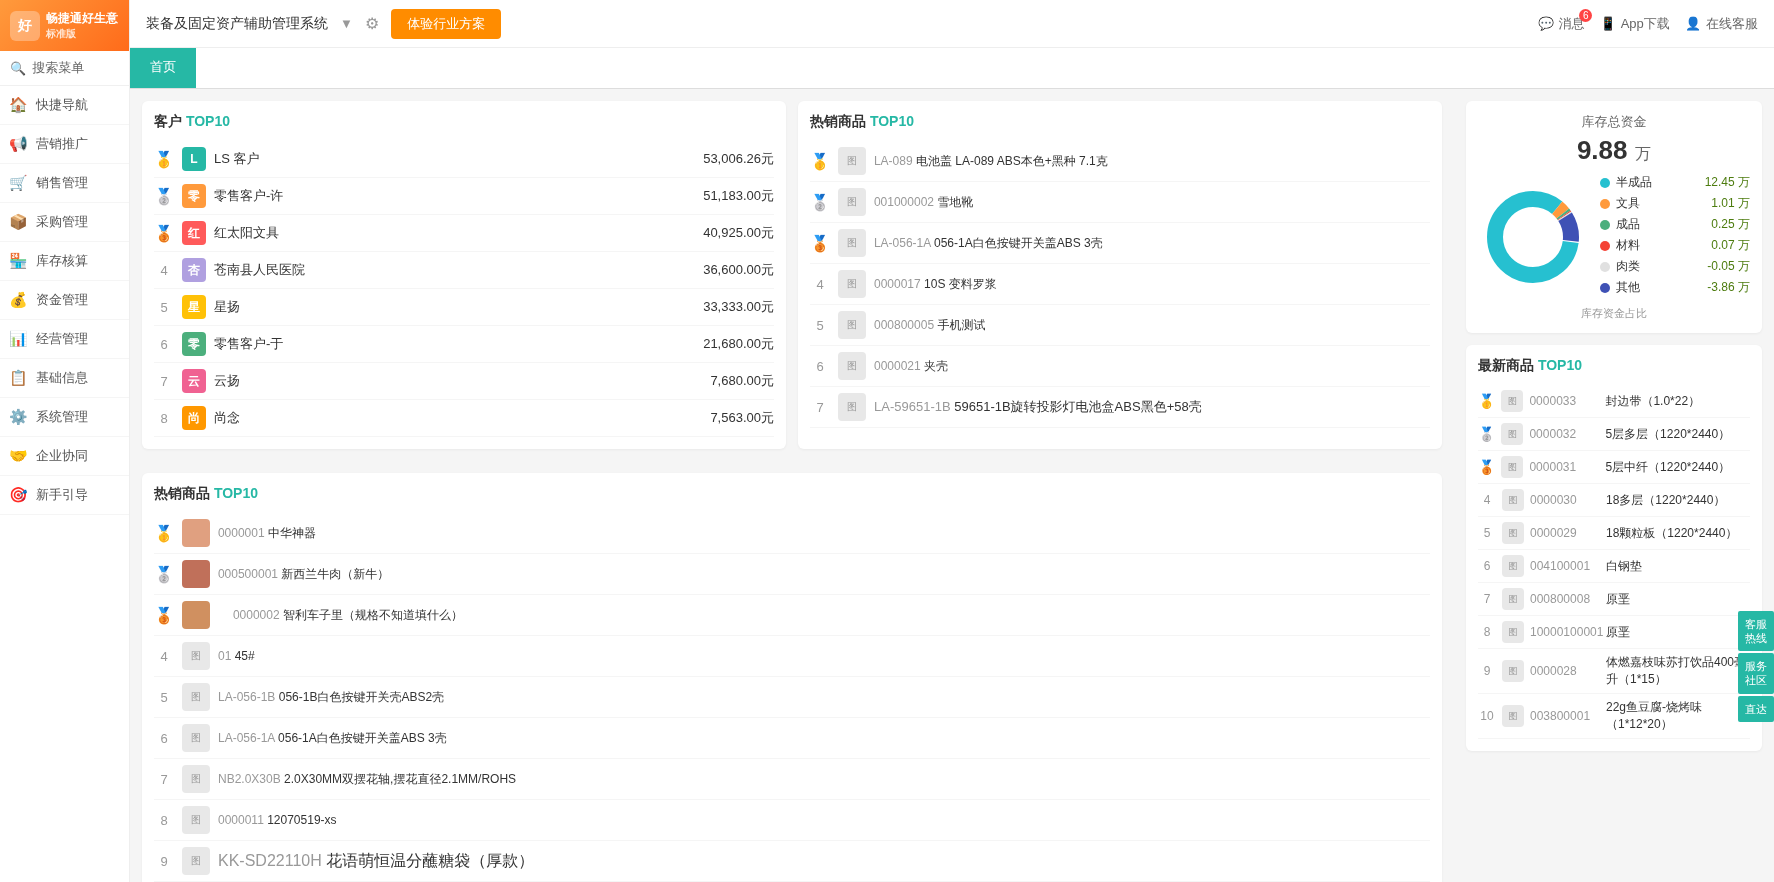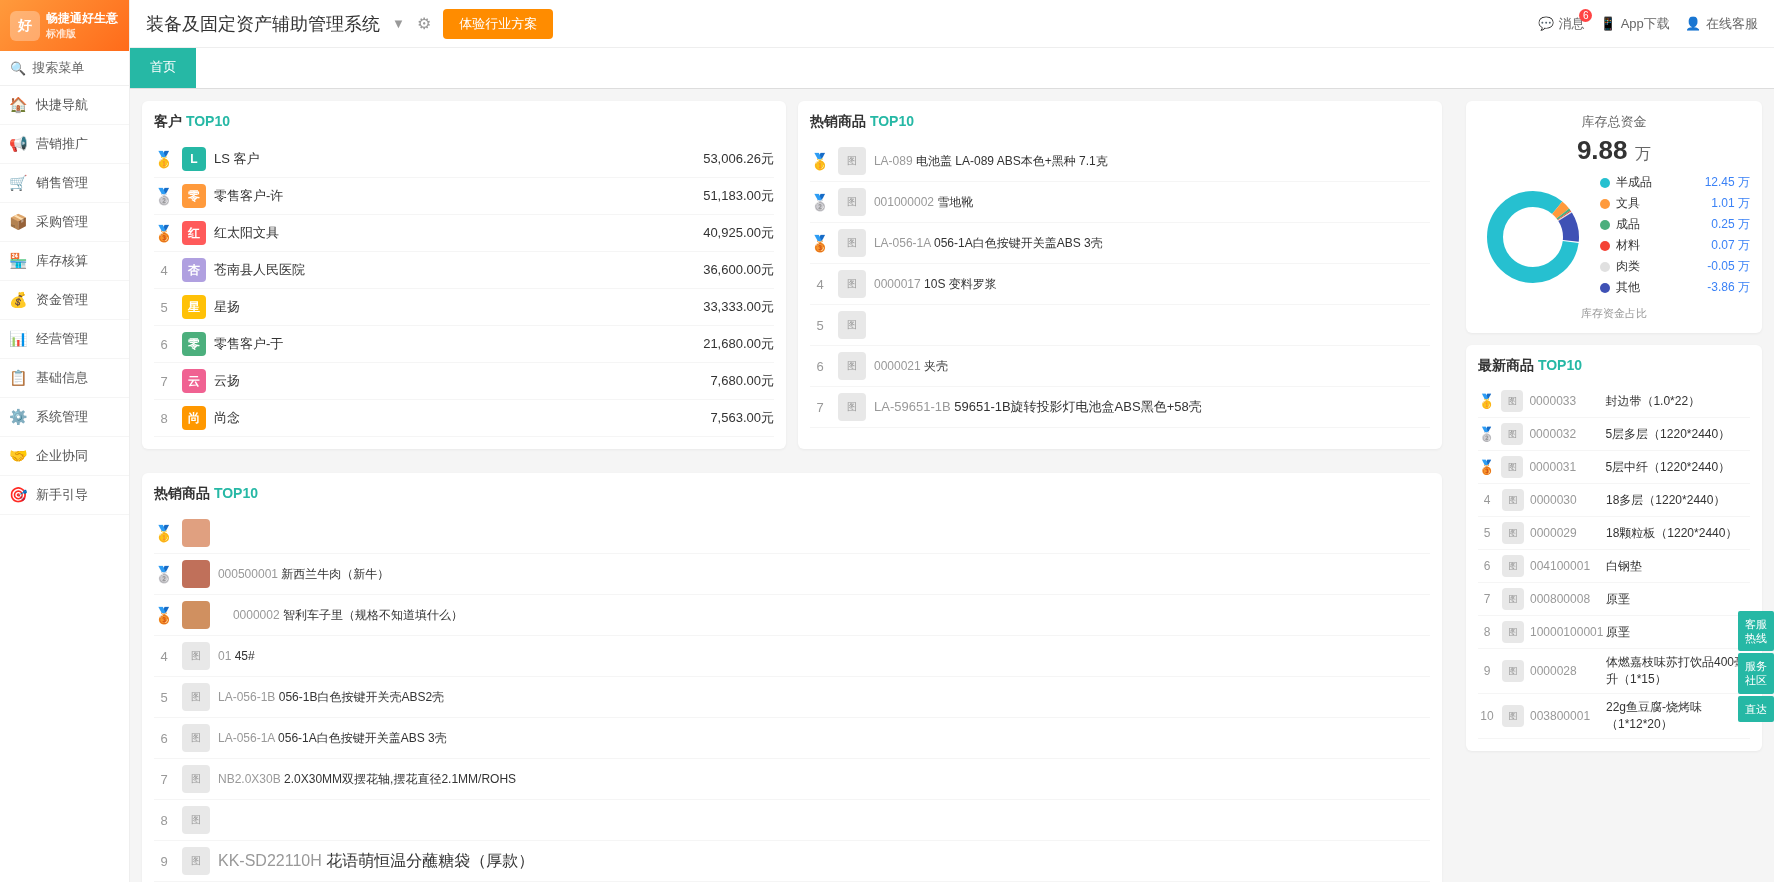--- a/index.html
+++ b/index.html
@@ -225,21 +225,21 @@
     .legend-item {
       display: flex; align-items: center; gap: 6px;
       margin-bottom: 4px; font-size: 12px; color: #333;
     }
     .legend-dot {
       width: 10px; height: 10px;
       border-radius: 50%;
       flex-shrink: 0;
     }
     .legend-label { flex: 1; }
-    .legend-value { color: #3b82f6; }
+    .legend-value { color: #4d7c0f; }
 
     .inventory-footer { font-size: 11px; color: #999; text-align: center; margin-top: 6px; }
 
     
     .newest-product-row {
       display: flex;
       align-items: center;
       padding: 5px 0;
       border-bottom: 1px solid #f5f5f5;
       gap: 6px;
@@ -338,21 +338,21 @@
   </div>
   <div class="sidebar-nav-item">
     <span class="nav-icon">🎯</span>
     <span>新手引导</span>
   </div>
 </div>
 
 <div class="main-area">
 
   <div class="topbar">
-    <span style="color:#333;font-size:18px;">装备及固定资产辅助管理系统</span>
+    <span style="color:#333;font-size:14px;">装备及固定资产辅助管理系统</span>
     <span style="color:#999;cursor:pointer;">▼</span>
     <span style="color:#999;cursor:pointer;font-size:16px;">⚙</span>
     <button class="topbar-trial-btn">体验行业方案</button>
     <div class="topbar-right">
       <div class="topbar-right-item" style="position:relative;">
         <span>💬</span>
         <span>消息</span>
         <span class="notification-badge">6</span>
       </div>
       <div class="topbar-right-item">
@@ -453,20 +453,21 @@
     <span class="rank-name" style="font-size:12px;"><span style="color:#999;">LA-056-1A</span>  056-1A白色按键开关盖ABS 3壳</span>
   </div>
               <div class="rank-row">
     <span class="rank-num">4</span>
     <div class="product-icon">图</div>
     <span class="rank-name" style="font-size:12px;"><span style="color:#999;">0000017</span>  10S 变料罗浆</span>
   </div>
               <div class="rank-row">
     <span class="rank-num">5</span>
     <div class="product-icon">图</div>
+    <span class="rank-name" style="font-size:12px;"><span style="color:#999;">000800005</span>  手机测试</span>
   </div>
               <div class="rank-row">
     <span class="rank-num">6</span>
     <div class="product-icon">图</div>
     <span class="rank-name" style="font-size:12px;"><span style="color:#999;">0000021</span>  夹壳</span>
   </div>
               <div class="rank-row">
     <span class="rank-num">7</span>
     <div class="product-icon">图</div>
     <span class="rank-name" style="font-size:13px;"><span style="color:#999;">LA-59651-1B</span>  59651-1B旋转投影灯电池盒ABS黑色+58壳</span>
@@ -476,20 +477,21 @@
       </div>
 
       <div class="card">
         <div class="card-title">
           <span style="color:#333;">热销商品 </span><span style="color:#26b8a5;font-weight:bold;">TOP10</span>
         </div>
         <div id="hot-products-list">
             <div class="rank-row">
     <span style="font-size:16px;">🥇</span>
     <div class="product-img" style="background:#e0a080;"></div>
+    <span class="rank-name" style="font-size:12px;"><span style="color:#999;">0000001</span>  中华神器</span>
   </div>
             <div class="rank-row">
     <span style="font-size:16px;">🥈</span>
     <div class="product-img" style="background:#c0705a;"></div>
     <span class="rank-name" style="font-size:12px;"><span style="color:#999;">000500001</span>  新西兰牛肉（新牛）</span>
   </div>
             <div class="rank-row">
     <span style="font-size:16px;">🥉</span>
     <div class="product-img" style="background:#d09060;"></div>
     <span class="rank-name" style="font-size:12px;margin-left:15px;"><span style="color:#999;">0000002</span>  智利车子里（规格不知道填什么）</span>
@@ -510,20 +512,21 @@
     <span class="rank-name" style="font-size:12px;"><span style="color:#999;">LA-056-1A</span>  056-1A白色按键开关盖ABS 3壳</span>
   </div>
             <div class="rank-row">
     <span class="rank-num">7</span>
     <div class="product-icon">图</div>
     <span class="rank-name" style="font-size:12px;"><span style="color:#999;text-align:right;">NB2.0X30B</span>  2.0X30MM双摆花轴,摆花直径2.1MM/ROHS</span>
   </div>
             <div class="rank-row">
     <span class="rank-num">8</span>
     <div class="product-icon">图</div>
+    <span class="rank-name" style="font-size:12px;"><span style="color:#999;">0000011</span>  12070519-xs</span>
   </div>
             <div class="rank-row">
     <span class="rank-num">9</span>
     <div class="product-icon">图</div>
     <span class="rank-name" style="font-size:16px;"><span style="color:#999;">KK-SD22110H</span>  花语萌恒温分蘸糖袋（厚款）</span>
   </div>
           </div>
       </div>
 
     </div>

